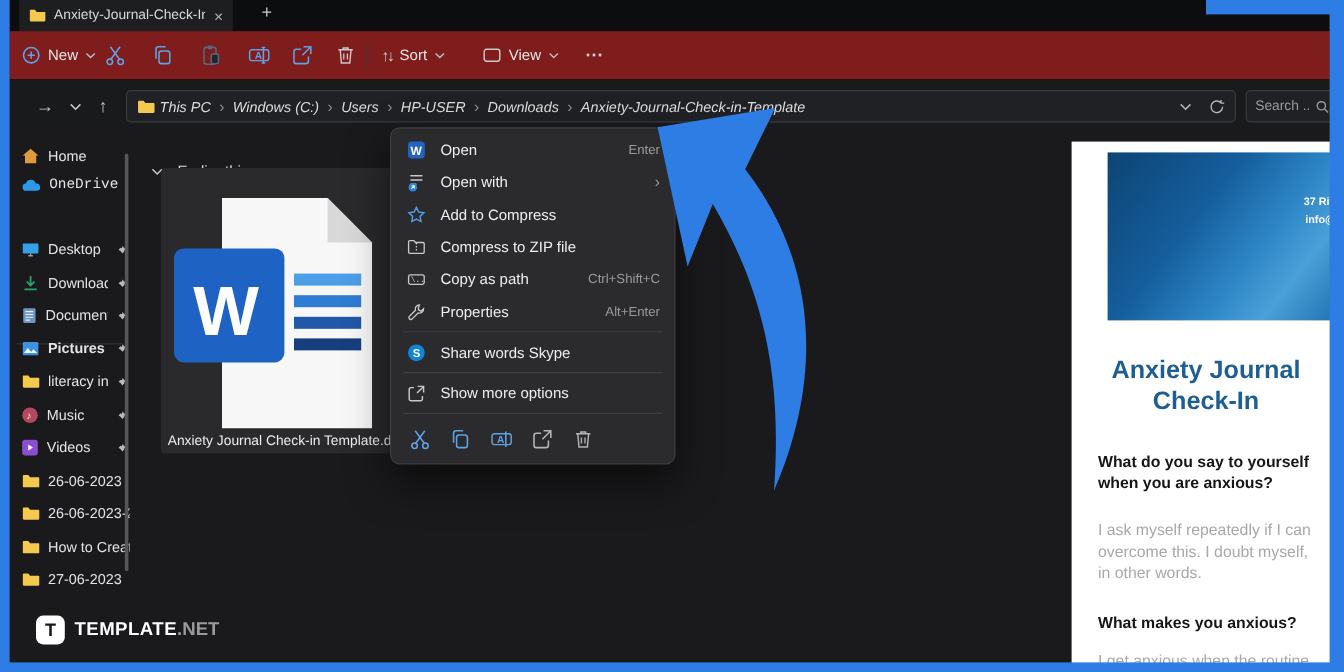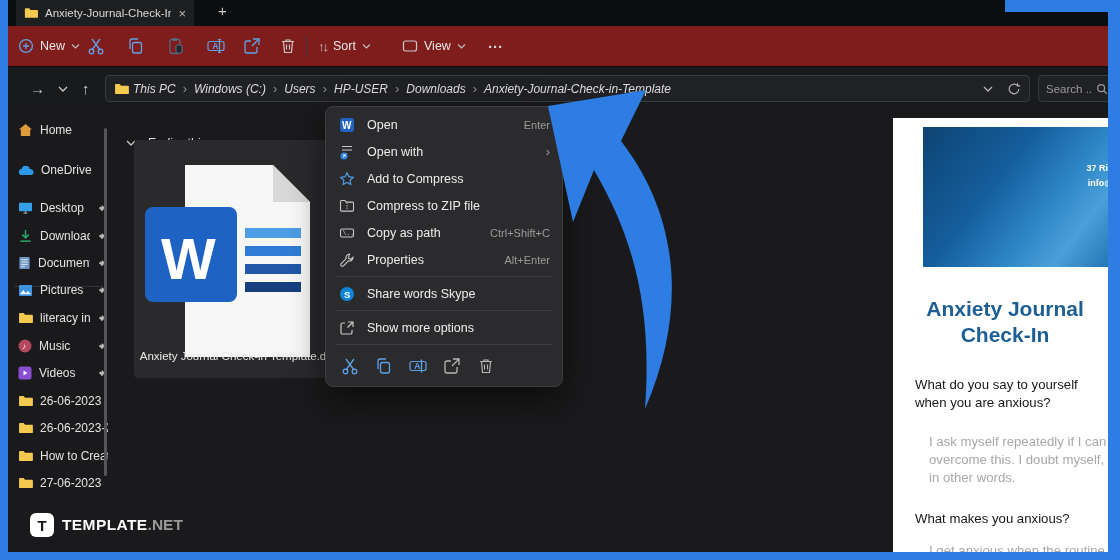--- a/index.html
+++ b/index.html
@@ -45,21 +45,21 @@
   .slb{flex:1;color:#e3e3e3;font-size:12px;white-space:nowrap;overflow:hidden;}
   .spin{flex:none;margin-right:2px;}
   .sb-divider{position:absolute;left:6px;top:176px;width:88px;height:1px;background:#333436;}
   .sb-scroll{position:absolute;left:96px;top:18px;width:3px;height:348px;background:#55565a;border-radius:2px;}
 
   
   .group-hdr{position:absolute;left:126px;top:116px;display:flex;align-items:center;gap:12px;
              color:#dedede;font-size:12.5px;z-index:4;margin-top:20px;}
   .tile{position:absolute;left:134px;top:140px;width:198px;height:238px;background:#2a2a2d;
         border-radius:4px;z-index:4;}
-  .tile-name{position:absolute;left:0;bottom:16px;width:100%;text-align:center;color:#ececec;
+  .tile-name{position:absolute;left:0;bottom:4px;width:100%;text-align:center;color:#ececec;
              font-size:11.5px;white-space:nowrap;overflow:hidden;}
 
   
   .menu{position:absolute;left:325px;top:106px;width:236px;background:#2b2b2e;
         border:1px solid #3d3d40;border-radius:8px;box-shadow:0 14px 34px rgba(0,0,0,.55);
         padding:4px 0;z-index:40;}
   .mi{display:flex;align-items:center;height:27px;padding:0 12px;gap:11px;}
   .mi-ic{width:18px;display:flex;justify-content:center;}
   .mi-lb{flex:1;color:#ededed;font-size:12.5px;white-space:nowrap;}
   .mi-sc{color:#9b9b9b;font-size:11px;}
@@ -70,22 +70,22 @@
   
   .arrow{position:absolute;left:540px;top:83px;z-index:60;}
 
   
   .preview{position:absolute;left:893px;top:118px;width:225px;height:438px;background:#ffffff;z-index:10;}
   .pv-img{position:absolute;left:30px;top:9px;width:195px;height:140px;
           background:linear-gradient(128deg,#0d4473 0%,#155e9d 38%,#2e86c6 62%,#4aa0d8 78%,#1d6faf 100%);}
   .pv-imgtext{position:absolute;right:5px;color:#fff;font-weight:bold;font-size:9px;text-align:right;}
   .pv-title{position:absolute;left:12px;top:178px;width:200px;text-align:center;color:#1d5f94;
             font-size:21px;font-weight:bold;line-height:1.25;}
-  .pv-q{position:absolute;left:22px;width:188px;color:#161616;font-size:13.2px;font-weight:normal;line-height:1.4;}
-  .pv-a{position:absolute;left:36px;width:188px;color:#a8a8a8;font-size:13.2px;line-height:1.35;}
+  .pv-q{position:absolute;left:22px;width:188px;color:#161616;font-size:13.2px;font-weight:bold;line-height:1.4;}
+  .pv-a{position:absolute;left:22px;width:188px;color:#a8a8a8;font-size:13.2px;line-height:1.35;}
 
   
   .logo{position:absolute;left:30px;top:513px;display:flex;align-items:center;gap:8px;z-index:20;}
   .logo-t{width:24px;height:24px;background:#fff;border-radius:6px;display:flex;align-items:center;
           justify-content:center;color:#17181a;font-weight:bold;font-size:15px;}
   .logo-name{color:#fff;font-weight:bold;font-size:15.5px;letter-spacing:.4px;}
   .logo-tld{color:#9a9a9a;font-weight:bold;font-size:15.5px;}
 </style>
 </head>
 <body>
@@ -220,21 +220,21 @@
     </div>
   </div>
 
   <div class="sidebar">
     <div class="srow" style="top:8px;">
       <svg width="15" height="14" viewBox="0 0 16 15">
           <path d="M8 1L1 7h2v7h10V7h2z" fill="#de9b3c"></path>
         </svg>
       <span class="slb">Home</span>
     </div>
-    <div class="srow" style="top:48px;">
+    <div class="srow" style="top:32px;font-family:Liberation Mono, monospace;">
       <svg width="16" height="11" viewBox="0 0 16 11">
           <path d="M4 10a3 3 0 01-.4-6A4.2 4.2 0 0111.8 4 3 3 0 0113 10z" fill="#2a99e8"></path>
         </svg>
       <span class="slb">OneDrive</span>
     </div>
     <div class="sb-divider"></div>
     <div class="srow" style="top:86px;">
       <svg width="15" height="14" viewBox="0 0 16 15">
           <rect x="1" y="2" width="14" height="9" rx="1" fill="#35a0e8"></rect>
           <path d="M6 13h4M8 11v2" stroke="#9aa0a6" stroke-width="1.2"></path>
@@ -257,21 +257,21 @@
     <div class="srow" style="top:141px;">
       <svg width="13" height="14" viewBox="0 0 13 15">
           <rect x="1" y="1" width="11" height="13" rx="1" fill="#6f95c5"></rect>
           <path d="M3 4h7M3 6.5h7M3 9h7M3 11.5h4" stroke="#e9eef6" stroke-width="1"></path>
         </svg>
       <span class="slb">Documents</span>
       <svg class="spin" width="9" height="9" viewBox="0 0 10 10">
           <path d="M5.5 1l3.5 3.5-1.4.4-.4 1.4L5.4 8 4 6 1 9l3-3-2-1.4 1.8-1.8 1.4.4z" fill="#b9b9b9"></path>
         </svg>
     </div>
-    <div class="srow" style="top:168px;">
+    <div class="srow" style="top:168px;font-weight:bold;">
       <svg width="15" height="13" viewBox="0 0 16 14">
           <rect x="1" y="1" width="14" height="12" rx="1" fill="#3f92dd"></rect>
           <path d="M2 11l3.5-4.5 3 3.5 2-2.5 3.5 3.5z" fill="#fff" opacity=".92"></path>
         </svg>
       <span class="slb">Pictures</span>
       <svg class="spin" width="9" height="9" viewBox="0 0 10 10">
           <path d="M5.5 1l3.5 3.5-1.4.4-.4 1.4L5.4 8 4 6 1 9l3-3-2-1.4 1.8-1.8 1.4.4z" fill="#b9b9b9"></path>
         </svg>
     </div>
     <div class="srow" style="top:196px;">

